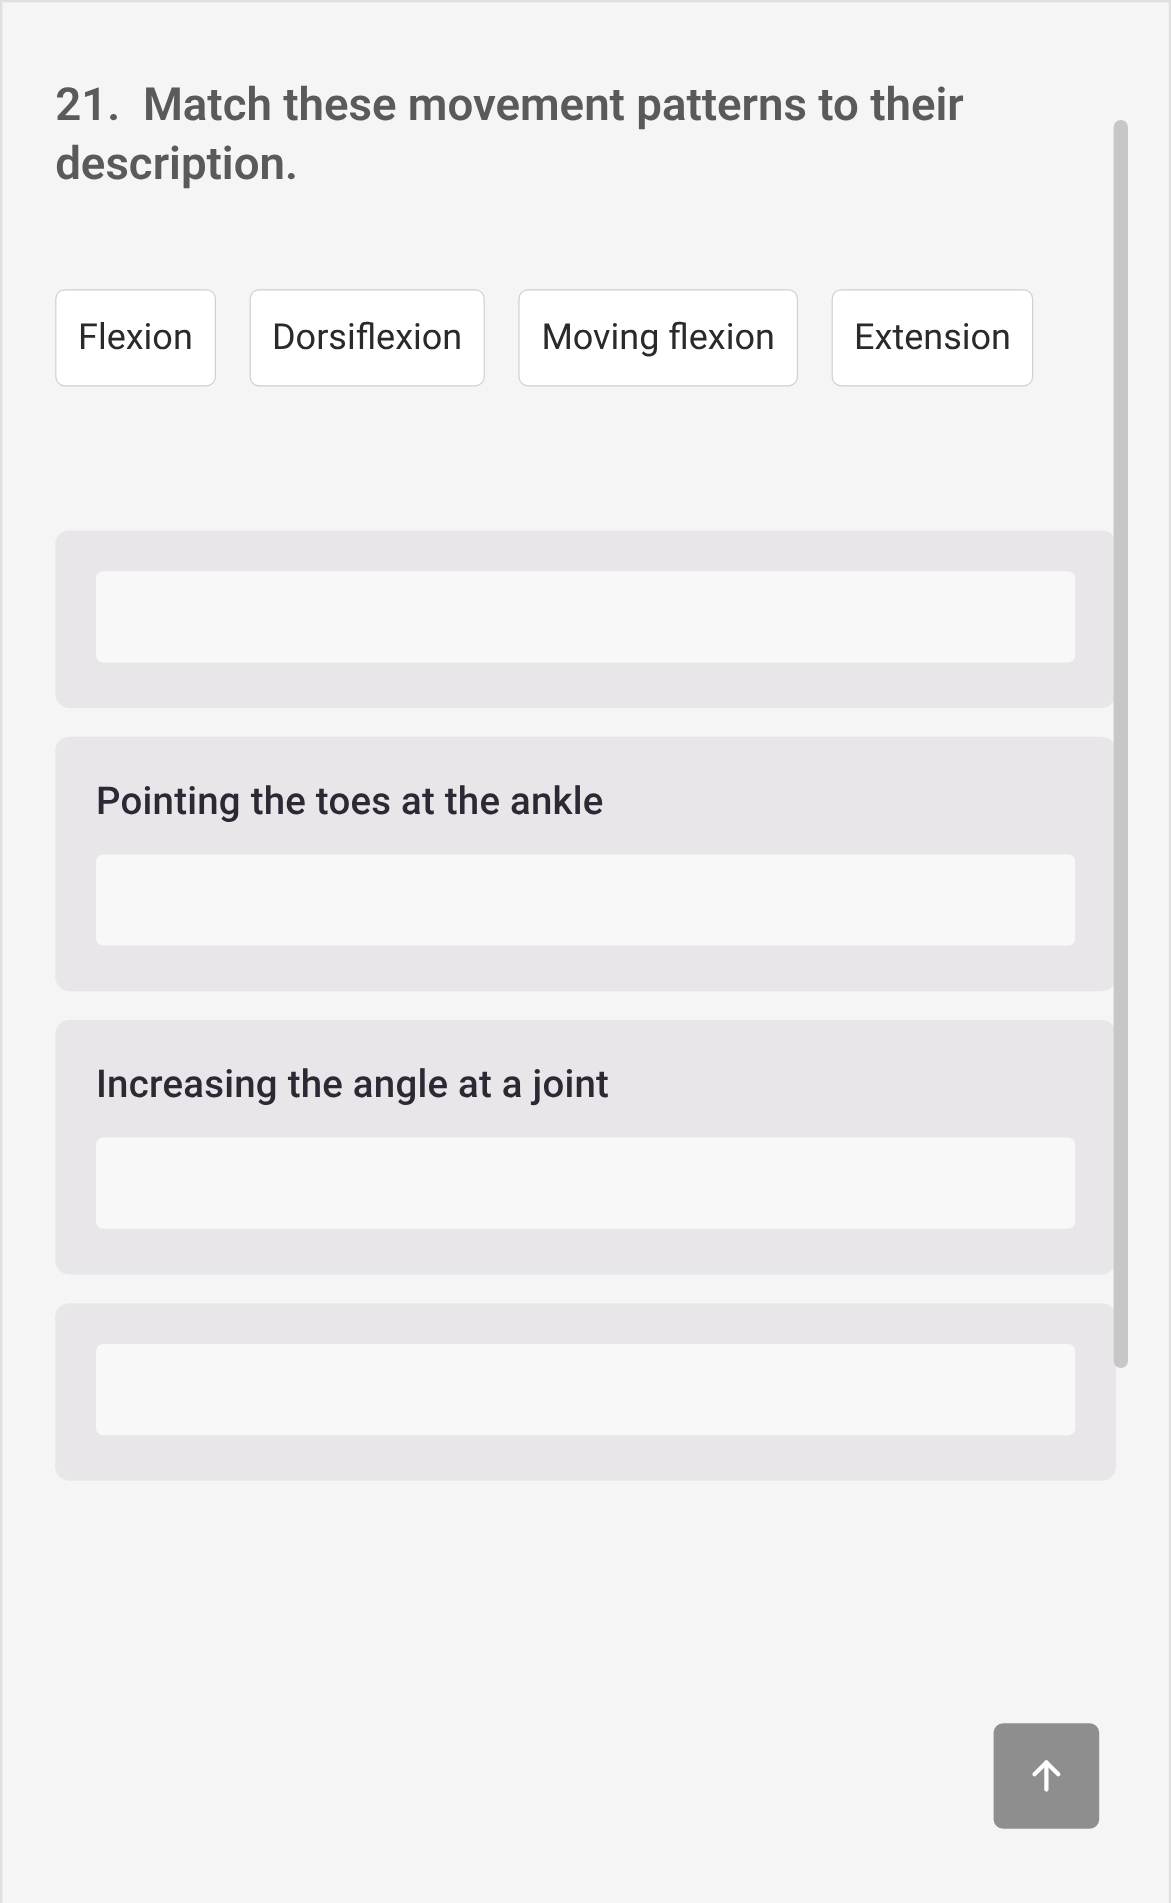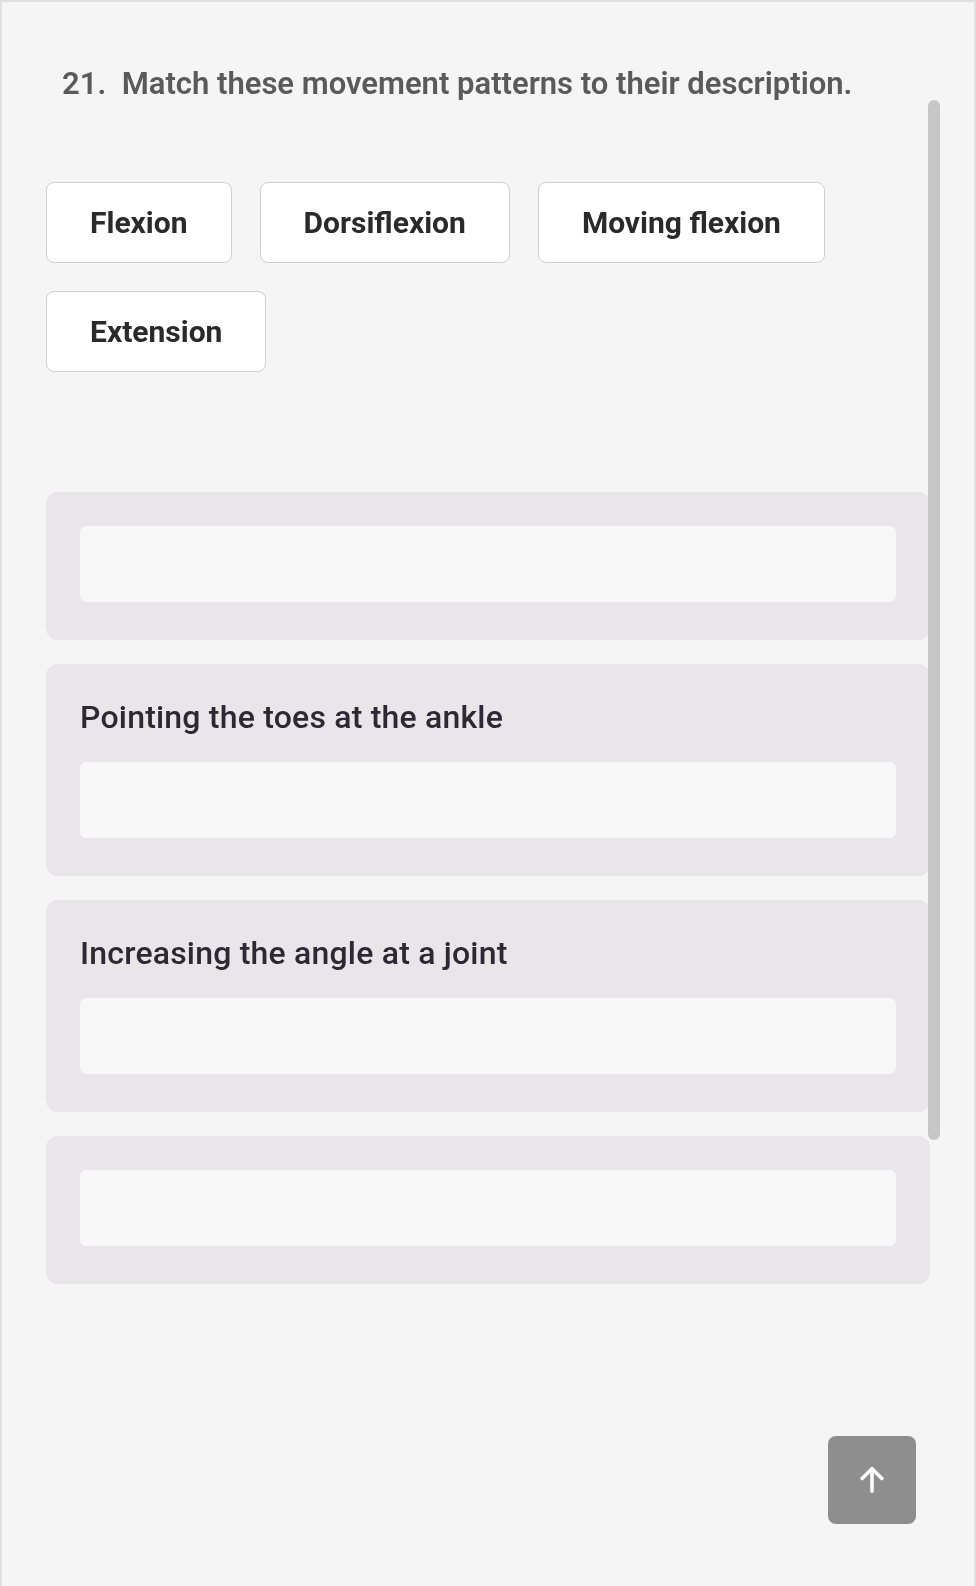--- a/index.html
+++ b/index.html
@@ -20,40 +20,39 @@
       border-right: 2px solid #e0e0e0;
       border-top: 2px solid #e0e0e0;
       min-height: 100%;
       background: #f5f5f5;
       padding: 0;
     }
     .content {
       padding: 62px 44px 40px 44px;
     }
     .question-title {
-      font-size: 31px;
+      font-size: 38px;
       font-weight: 600;
       color: #5a5a5a;
       line-height: 1.3;
       margin-bottom: 78px;
-      margin-left: 16px;
     }
     .tokens {
       display: flex;
       flex-wrap: wrap;
       gap: 28px;
       margin-bottom: 120px;
     }
     .token {
       background: #ffffff;
       border: 1px solid #d0d0d0;
       border-radius: 8px;
-      padding: 22px 43px;
+      padding: 22px 18px;
       font-size: 30px;
-      font-weight: 700;
+      font-weight: 400;
       color: #2a2a2a;
       cursor: move;
       user-select: none;
     }
     .dropzones {
       display: flex;
       flex-direction: column;
       gap: 24px;
     }
     .dropzone {

